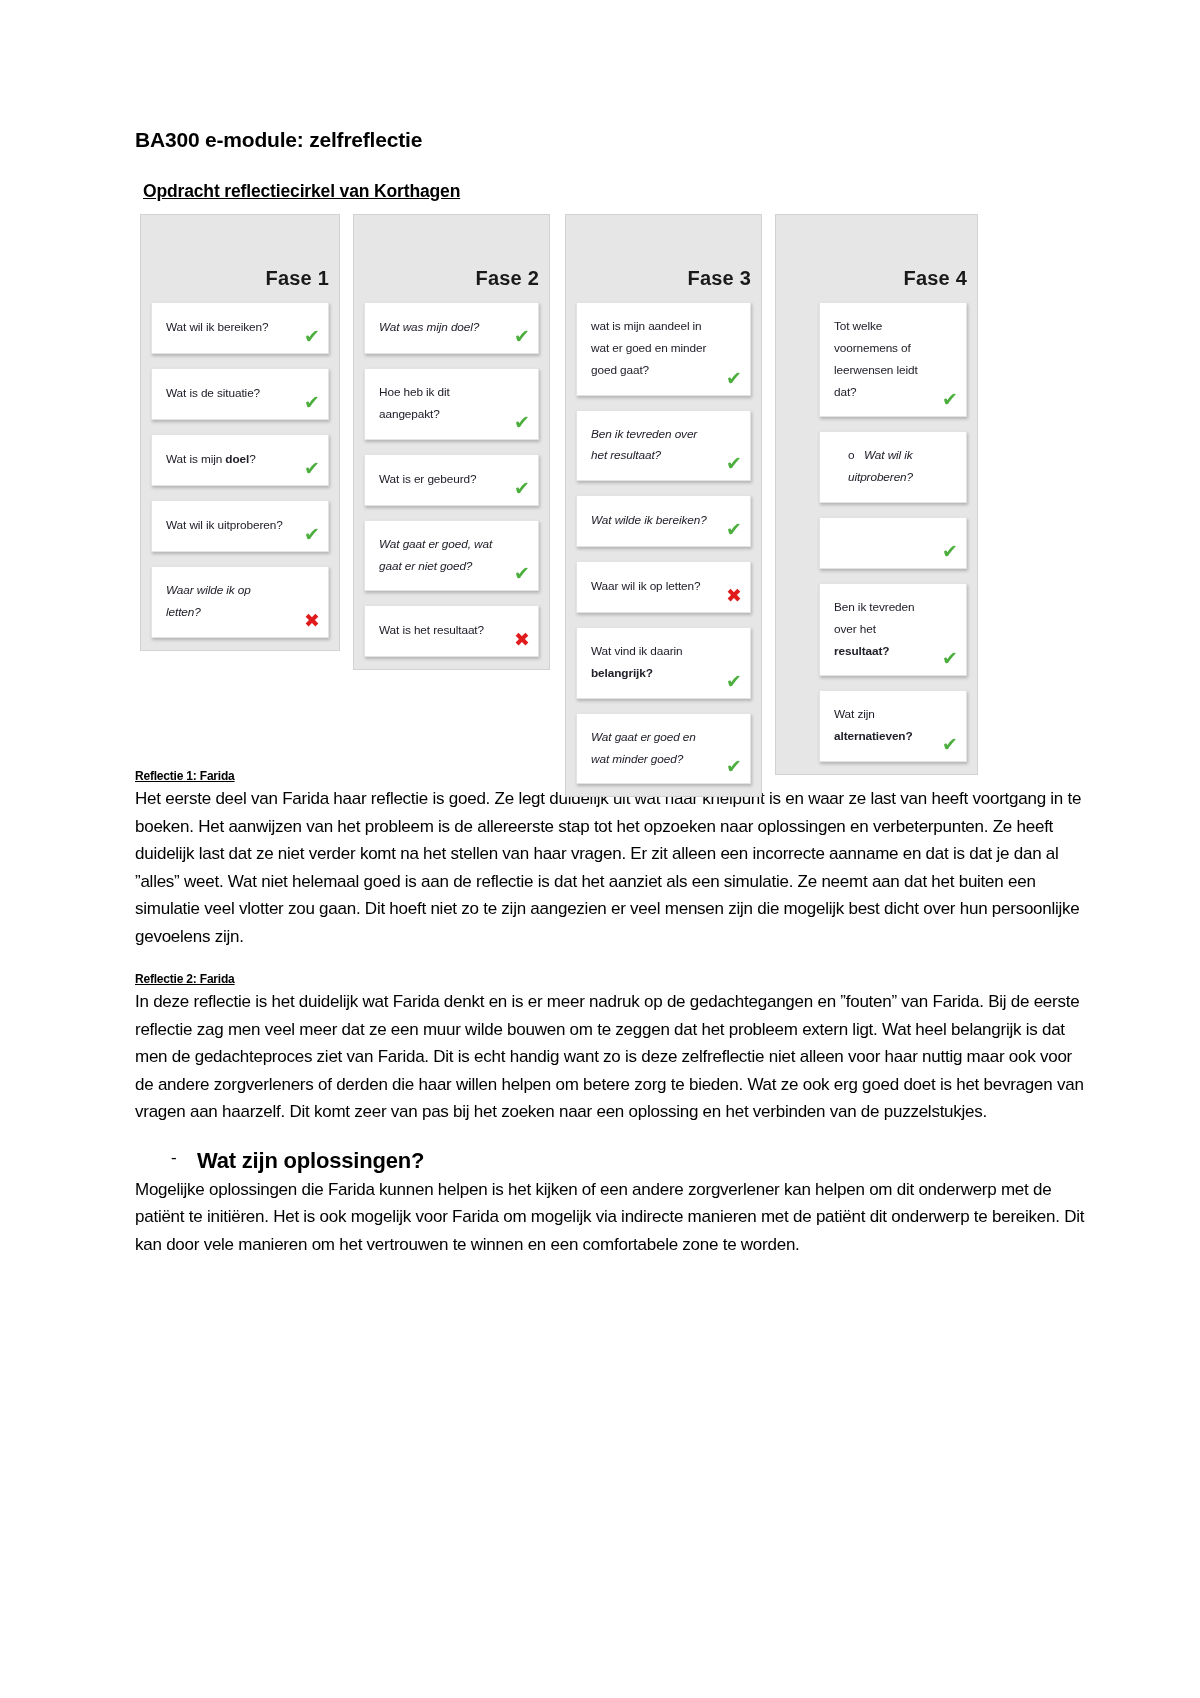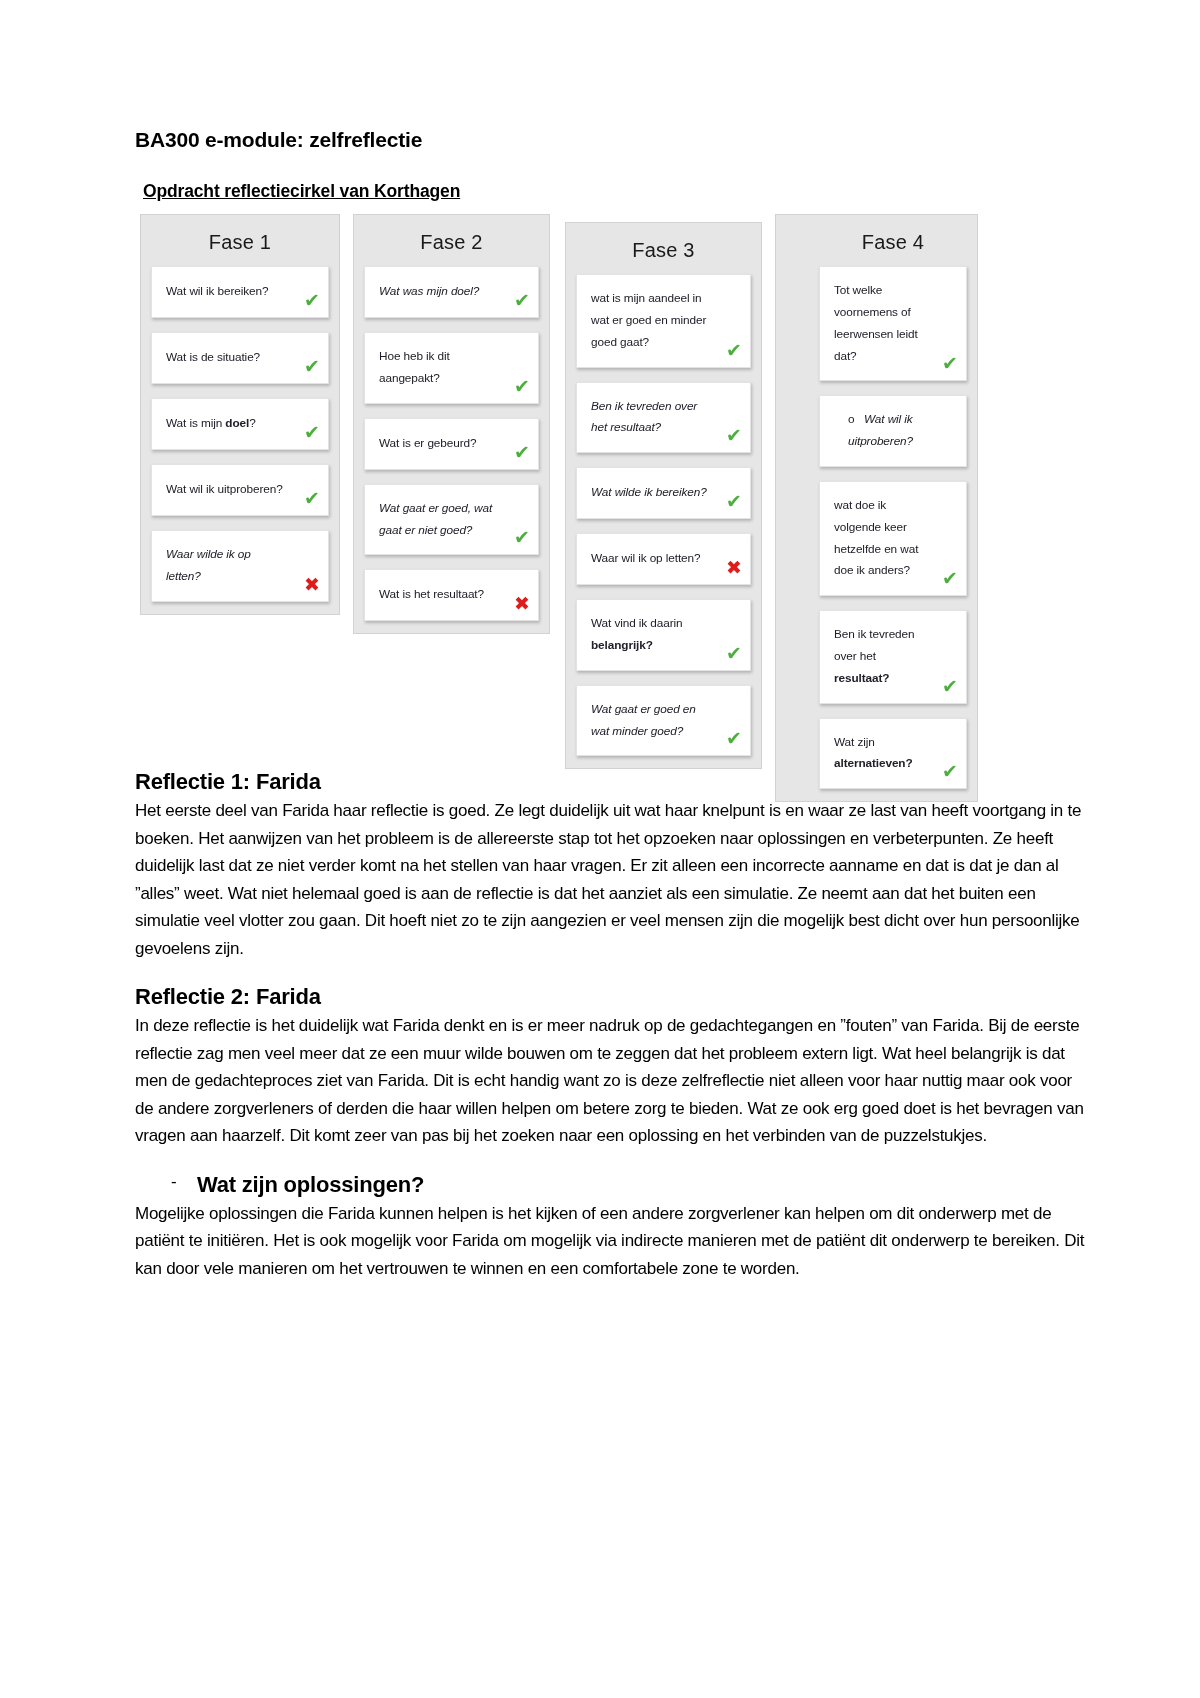--- a/index.html
+++ b/index.html
@@ -41,22 +41,23 @@
     line-height: 1.1;
   }
   .sub-heading {
     font-size: 17.5px;
     font-weight: bold;
     text-decoration: underline;
     margin: 0 0 12px 8px;
     letter-spacing: -0.15px;
   }
   .section-heading {
-    font-size: 22px;
-    font-weight: bold;
+    font-size: 12px;
+    font-weight: bold;
+    text-decoration: underline;
     margin: 0 0 2px 0;
     letter-spacing: -0.2px;
   }
   p.body-text {
     font-size: 17px;
     line-height: 1.62;
     margin: 0 0 22px 0;
     text-align: left;
     letter-spacing: -0.25px;
     word-spacing: 0px;
@@ -87,27 +88,28 @@
     margin: 0 0 0 0;
   }
   .phase-col {
     position: absolute;
     background: #e6e6e6;
     border: 1px solid #d2d2d2;
     box-sizing: border-box;
     padding: 10px 10px 12px 10px;
   }
   .phase-title {
-    text-align: center;
+    text-align: right;
     font-family: "Liberation Sans", sans-serif;
-    font-weight: normal;
+    font-weight: bold;
     font-size: 20px;
     color: #1a1a1a;
     padding: 6px 0 12px 0;
     letter-spacing: 0.2px;
+    margin-top: 36px;
   }
   .card {
     position: relative;
     background: #ffffff;
     border: 1px solid #e3e3e3;
     box-shadow: 1px 2px 3px rgba(0,0,0,0.22);
     box-sizing: border-box;
     margin-bottom: 14px;
     padding: 13px 40px 13px 14px;
     display: flex;
@@ -195,21 +197,21 @@
           </div>
           <div class="card">
             <div class="card-text ital">Wat gaat er goed, wat gaat er niet goed?</div>
             <span class="mark check pos-bottom">✔</span>
           </div>
           <div class="card">
             <div class="card-text">Wat is het resultaat?</div>
             <span class="mark cross pos-bottom">✖</span>
           </div>
         </div>
-        <div class="phase-col" style="left: 430px; top: 8px; width: 197px;">
+        <div class="phase-col" style="left: 430px; top: 0px; width: 197px;">
           <div class="phase-title">Fase 3</div>
           <div class="card">
             <div class="card-text">wat is mijn aandeel in wat er goed en minder goed gaat?</div>
             <span class="mark check pos-bottom">✔</span>
           </div>
           <div class="card">
             <div class="card-text ital">Ben ik tevreden over het resultaat?</div>
             <span class="mark check pos-bottom">✔</span>
           </div>
           <div class="card">
@@ -232,21 +234,20 @@
         <div class="phase-col" style="left: 640px; top: 0px; width: 203px; padding-left: 43px;">
           <div class="phase-title">Fase 4</div>
           <div class="card">
             <div class="card-text">Tot welke voornemens of leerwensen leidt dat?</div>
             <span class="mark check pos-bottom">✔</span>
           </div>
           <div class="card">
             <div class="card-text ital indented"><span class="sub-bullet">o</span>Wat wil ik uitproberen?</div>
           </div>
           <div class="card">
-            <div class="card-text">wat doe ik volgende keer hetzelfde en wat doe ik anders?</div>
             <span class="mark check pos-bottom">✔</span>
           </div>
           <div class="card">
             <div class="card-text">Ben ik tevreden over het <b>resultaat?</b></div>
             <span class="mark check pos-bottom">✔</span>
           </div>
           <div class="card">
             <div class="card-text">Wat zijn <b>alternatieven?</b></div>
             <span class="mark check pos-bottom">✔</span>
           </div>

